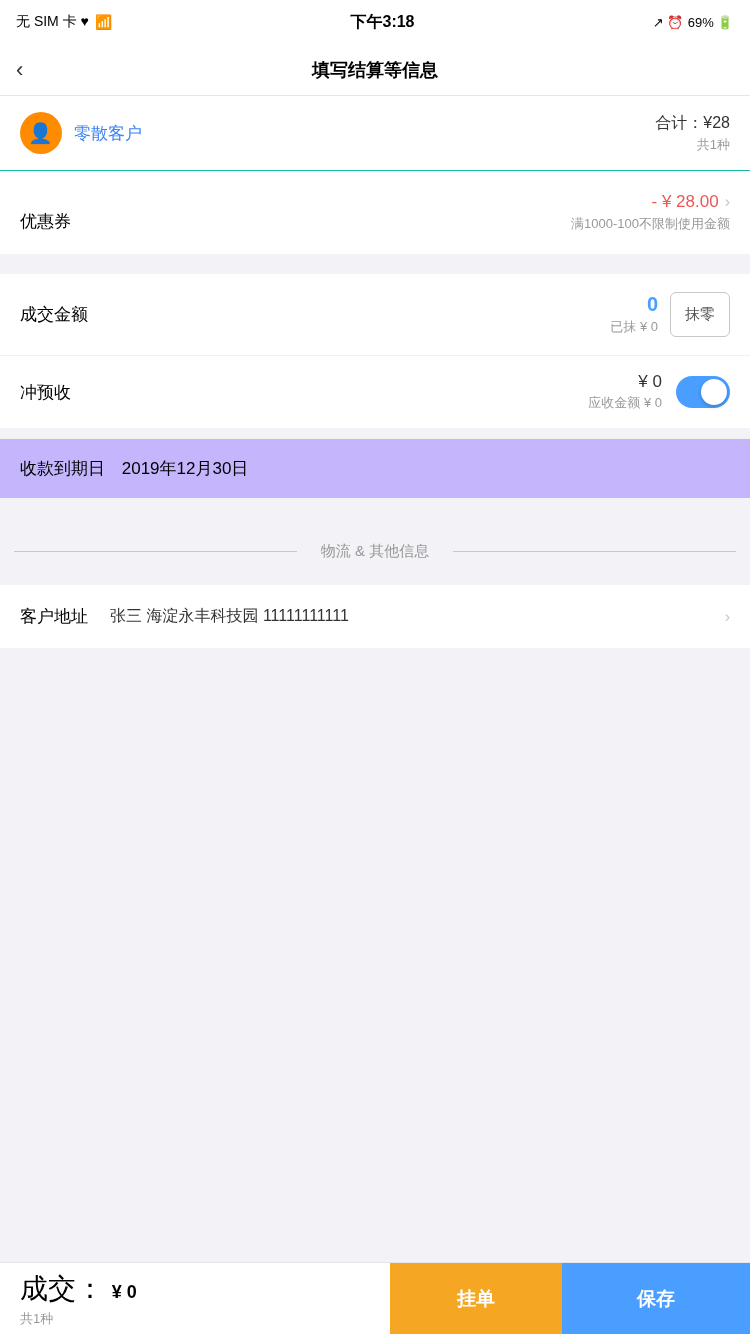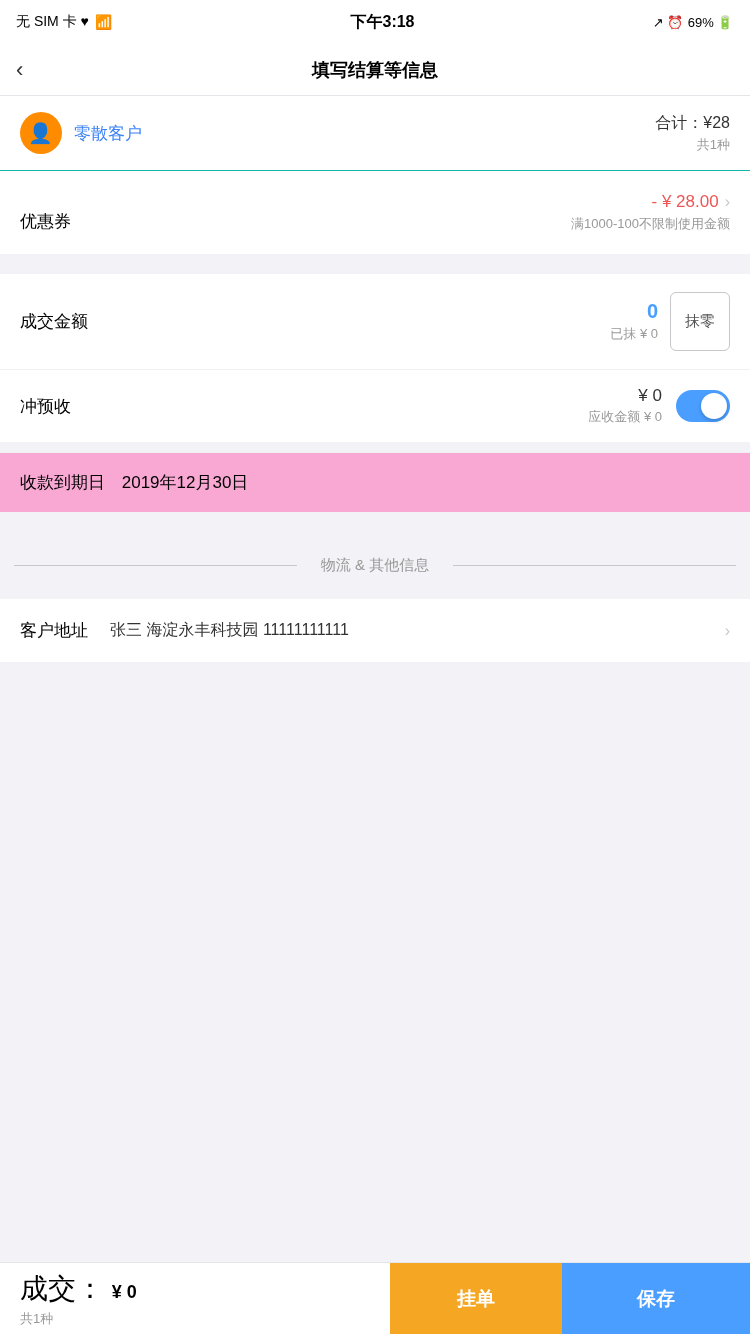--- a/index.html
+++ b/index.html
@@ -113,21 +113,21 @@
       align-items: center;
       justify-content: space-between;
       padding: 18px 20px;
     }
     .transaction-label { font-size: 17px; color: #000; }
     .transaction-right { display: flex; align-items: center; gap: 12px; }
     .transaction-value { font-size: 20px; color: #4a9eff; font-weight: 600; }
     .round-zero-btn {
       border: 1px solid #c7c7cc;
       border-radius: 6px;
-      padding: 19px 14px;
+      padding: 12px 14px;
       font-size: 15px;
       color: #555;
       background: #fff;
       cursor: pointer;
     }
     .already-rounded { font-size: 13px; color: #999; text-align: right; margin-top: 2px; }
 
     
     .advance-row {
       display: flex;
@@ -172,21 +172,21 @@
       padding: 22px 20px;
     }
     .debt-label { font-size: 17px; color: #000; }
 
     
     .due-date-row {
       padding: 18px 20px;
       border-top: 1px solid #f0f0f0;
       font-size: 17px;
       color: #000;
-      background: #f9a8d4;
+      background: #c4b5fd;
     }
     .due-date-value { color: #000; margin-left: 12px; }
 
     
     .logistics-section {
       background: #f2f2f7;
       margin: 10px 0;
     }
     .logistics-header {
       display: flex;

